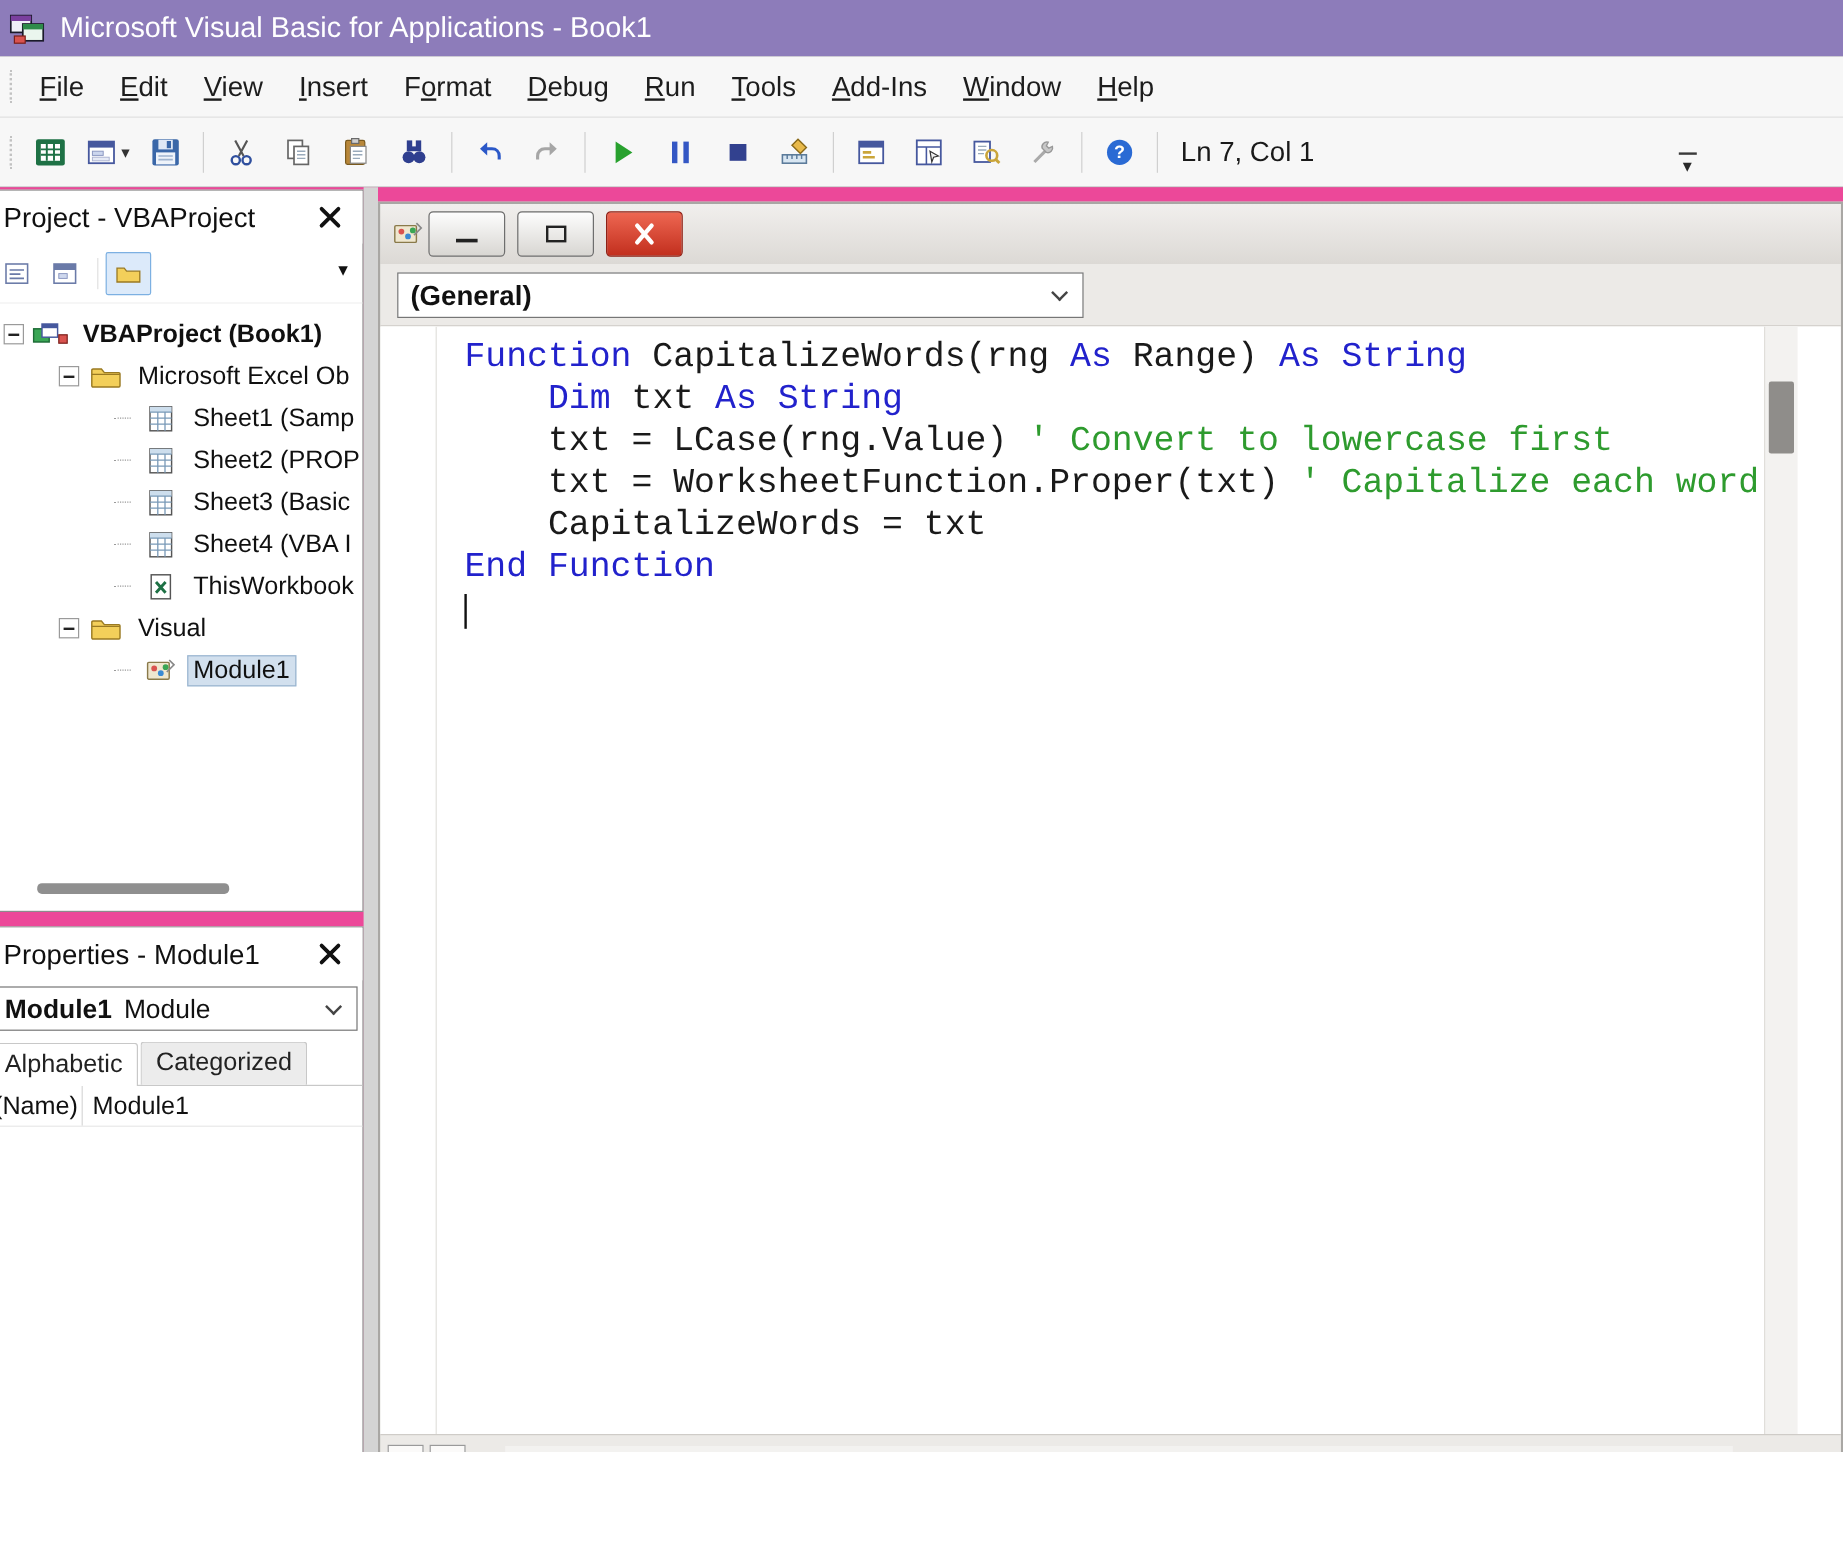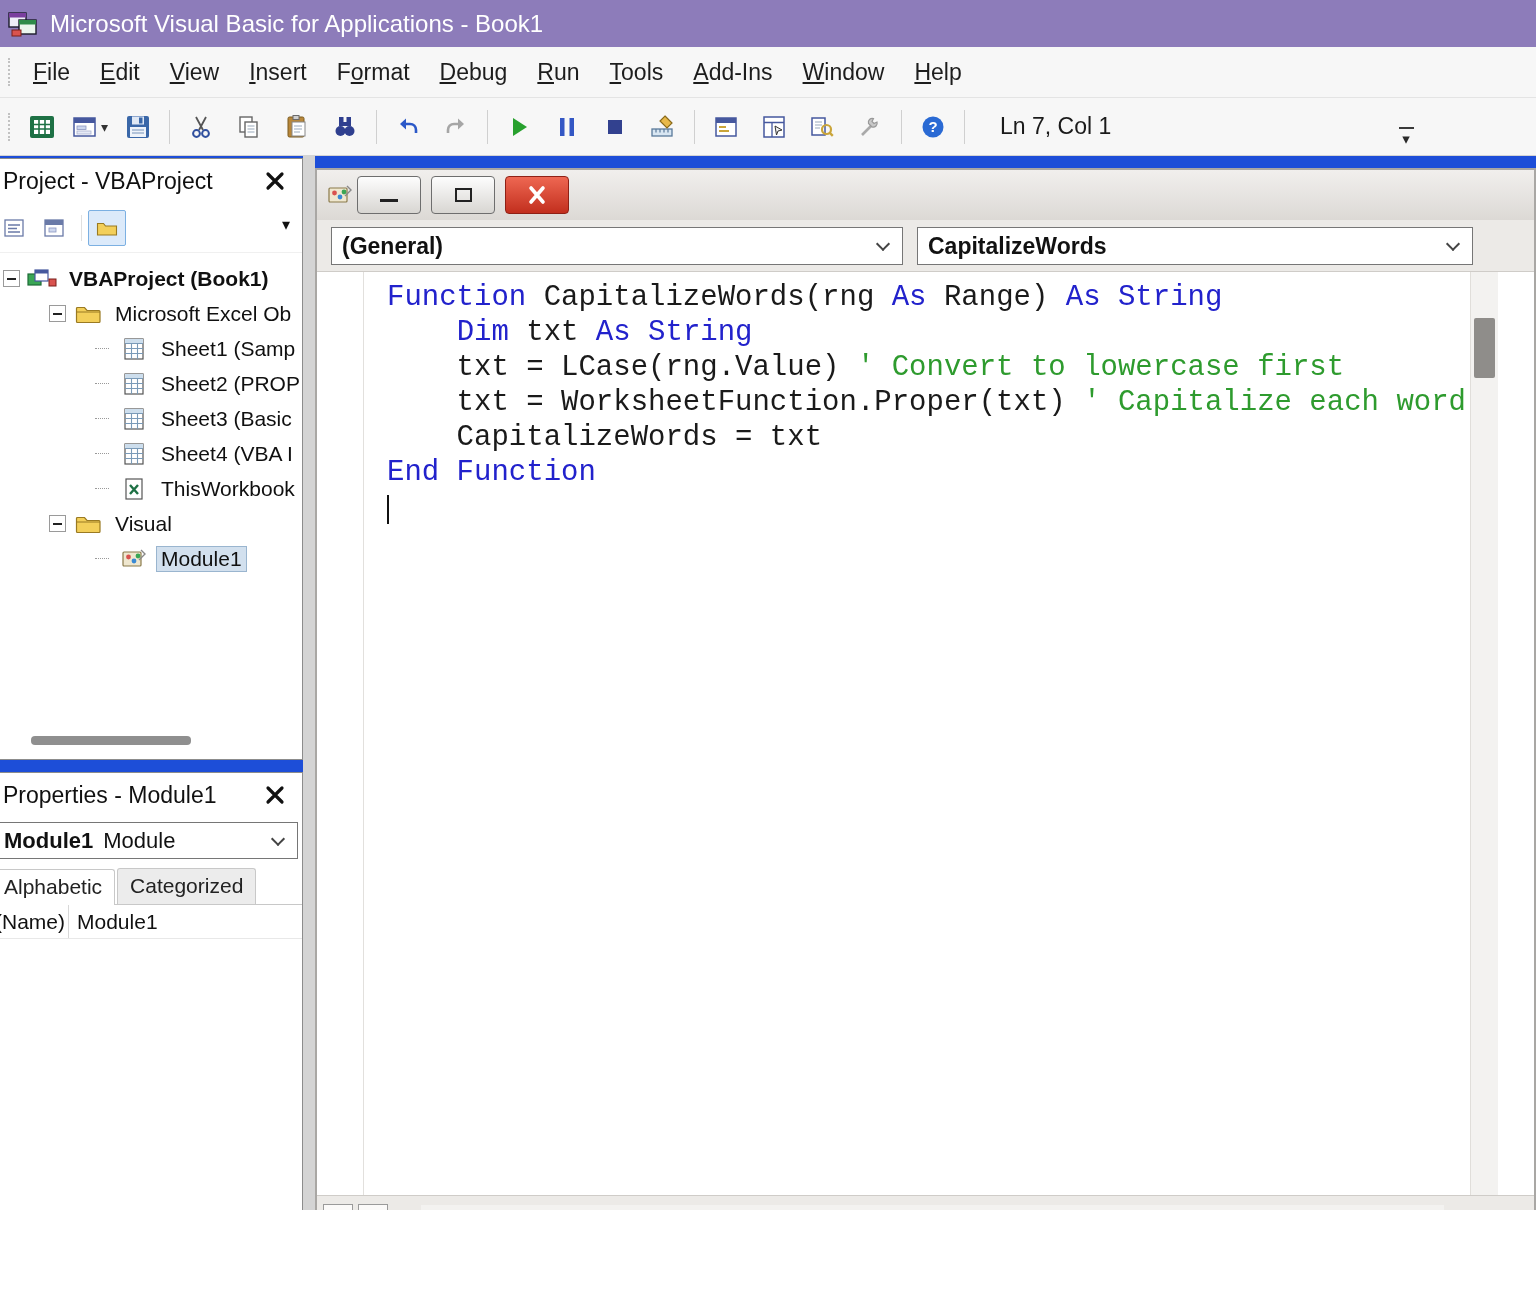--- a/index.html
+++ b/index.html
@@ -18,27 +18,27 @@
   .grip { width:0; height:28px; border-left:2px dotted #c2c2c2; margin:0 8px; }
   .menu-item { font-size:23px; color:#1d1d1d; padding:9px 15px; white-space:nowrap; cursor:default;text-align:right; }
   .menu-item u { text-decoration:underline; }
 
   
   .toolbar { position:absolute; top:98px; left:0; right:0; height:58px; background:#f7f7f7; border-bottom:1px solid #d4d4d4; display:flex; align-items:center; }
   .tb-buttons { display:flex; align-items:center; }
   .tbtn { height:44px; min-width:44px; display:inline-flex; align-items:center; justify-content:center; margin:0 2px; border-radius:3px; }
   .tbtn .dd-arrow { font-size:14px; color:#333; margin-left:3px; }
   .tb-sep { width:1px; height:34px; background:#d0d0d0; margin:0 7px; flex:none; }
-  .tb-status { font-size:23px; color:#1a1a1a; margin-left:28px; white-space:nowrap; }
+  .tb-status { font-size:23px; color:#1a1a1a; margin-left:12px; white-space:nowrap; }
   .tb-overflow { position:absolute; left:1392px; top:8px; width:28px; height:44px; display:flex; flex-direction:column; align-items:center; justify-content:flex-end; padding-bottom:5px; }
   .tb-overflow .bar { width:15px; height:2px; background:#3a3a3a; margin-bottom:4px; }
   .tb-overflow .arr { font-size:15px; color:#2a2a2a; line-height:12px; }
 
   
-  .workspace { position:absolute; top:156px; left:0; right:0; bottom:0; background:#1d4ed8; }
+  .workspace { position:absolute; top:156px; left:0; right:0; bottom:0; background:#ec4899; }
   .dock-splitter { position:absolute; left:303px; top:0; width:12px; bottom:0; background:#d4d4d4; }
 
   
   .panel { position:absolute; left:-12px; width:315px; background:#fff; border:1px solid #8c8c8c; }
   .project-panel { top:2px; height:602px; }
   .props-panel { top:616px; height:497px; }
   .panel-header { height:44px; display:flex; align-items:center; padding:0 8px 0 14px; background:#fff; }
   .panel-title { font-size:23px; color:#101010; flex:1; white-space:nowrap; overflow:hidden; }
   .panel-close { width:38px; height:36px; display:flex; align-items:center; justify-content:center; }
 
@@ -478,24 +478,20 @@
                 <path d="M8 3l12 14M20 3L8 17" stroke="#fff" stroke-width="3.6" stroke-linecap="round"></path>
               </svg>
             </span>
         </span>
       </div>
       <div class="cw-combos">
         <div class="combo combo-object">
           <span>(General)</span>
           <span class="combo-arrow"></span>
         </div>
-        <div class="combo combo-proc">
-          <span>CapitalizeWords</span>
-          <span class="combo-arrow"></span>
-        </div>
       </div>
       <div class="cw-body">
         <div class="gutter"></div>
         <div class="code-lines" id="code-lines"><div class="code-line"><span class="c-kw">Function</span><span class="c-n"> CapitalizeWords(rng </span><span class="c-kw">As</span><span class="c-n"> Range) </span><span class="c-kw">As</span><span class="c-n"> </span><span class="c-kw">String</span></div><div class="code-line"><span class="c-n">    </span><span class="c-kw">Dim</span><span class="c-n"> txt </span><span class="c-kw">As</span><span class="c-n"> </span><span class="c-kw">String</span></div><div class="code-line"><span class="c-n">    txt = LCase(rng.Value) </span><span class="c-cmt">' Convert to lowercase first</span></div><div class="code-line"><span class="c-n">    txt = WorksheetFunction.Proper(txt) </span><span class="c-cmt">' Capitalize each word</span></div><div class="code-line"><span class="c-n">    CapitalizeWords = txt</span></div><div class="code-line"><span class="c-kw">End Function</span></div><div class="code-line"><span class="caret"></span></div></div>
         <div class="vscroll">
             <div class="vthumb"></div>
           </div>
       </div>
       <div class="cw-bottom">
         <span id="cw-splitbtns" style="display:flex;align-items:center;">

